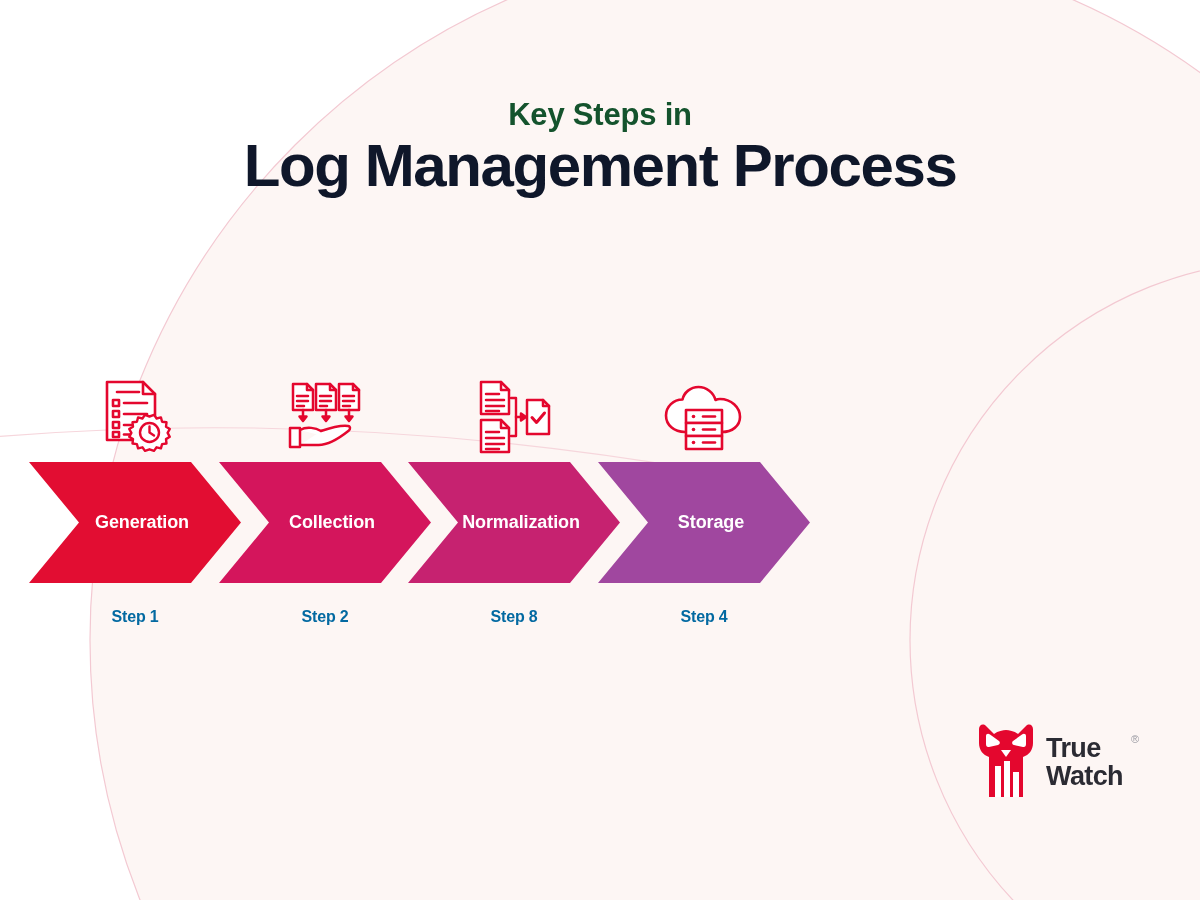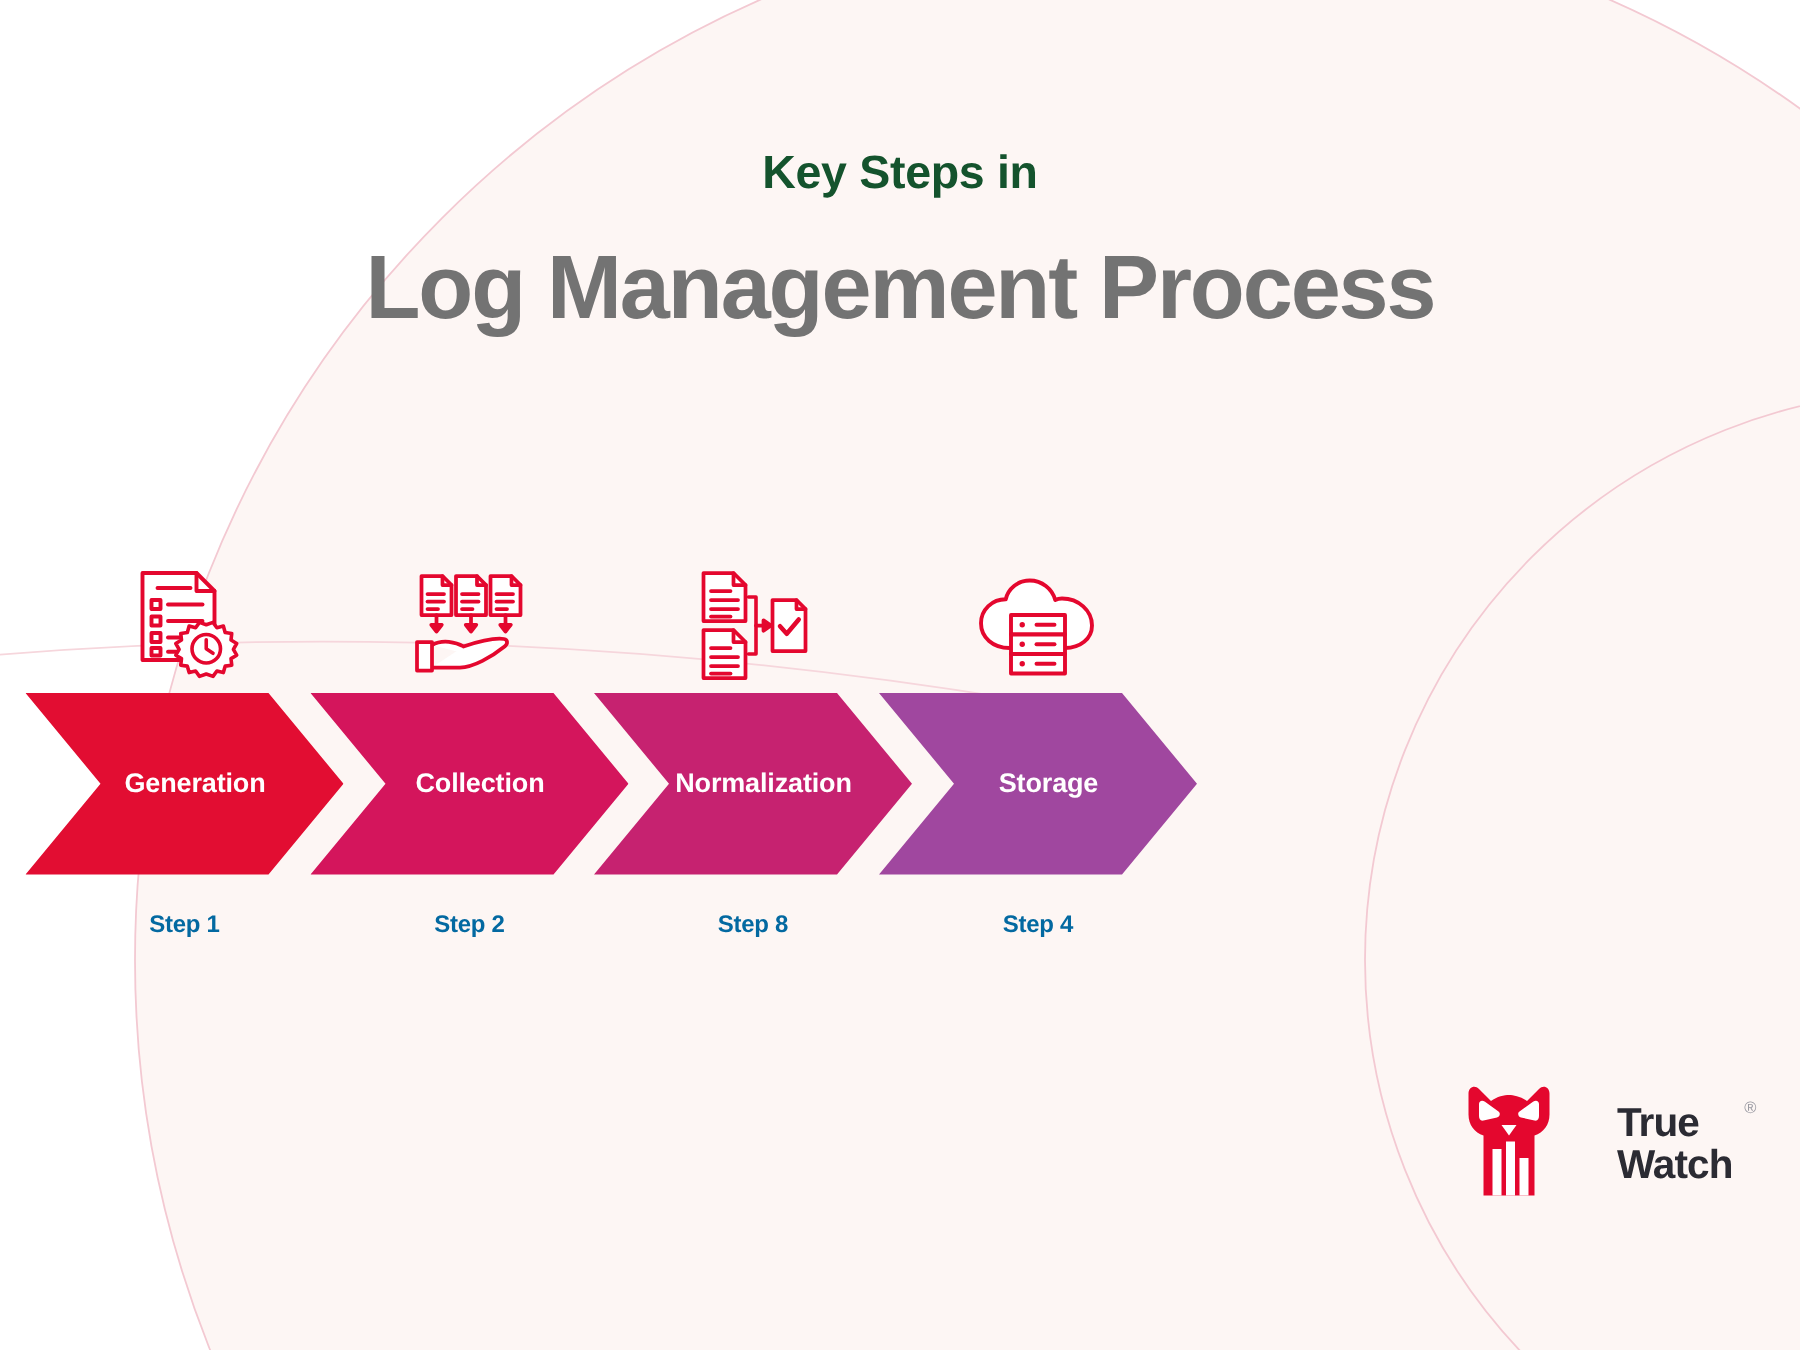--- a/index.html
+++ b/index.html
@@ -17,26 +17,26 @@
   
   .title-block {
     position:absolute; top:98px; left:0; width:1200px;
     text-align:center; z-index:3;
   }
   #title-small {
     font-size:31px; font-weight:bold; color:#14532d;
     letter-spacing:-0.2px; line-height:1.1;
   }
   #title-main {
-    font-size:60px; font-weight:bold; color:#737373;
-    letter-spacing:-1.4px; line-height:1.12; margin-top:26px;
-  }
-
-  
-  #process-row { position:absolute; left:0; top:0; width:1091px; height:900px; z-index:2;padding-left:46px; }
+    font-size:60px; font-weight:bold; color:#0f172a;
+    letter-spacing:-1.4px; line-height:1.12; margin-top:0;
+  }
+
+  
+  #process-row { position:absolute; left:12px; top:0; width:1091px; height:900px; z-index:2;padding-left:46px; }
 
   .step { position:absolute; top:0; height:900px; }
 
   .step-icon {
     position:absolute; top:378px; height:78px;
     display:flex; align-items:flex-end; justify-content:center;
     width:100%;
   }
   .step-icon svg { display:block; }
 
@@ -48,21 +48,21 @@
     padding-left:14px;
   }
   .step-caption {
     position:absolute; top:608px; width:100%;
     text-align:center; font-size:16px; font-weight:bold;
     color:#0369a1; letter-spacing:-0.2px;
   }
 
   
   #logo { position:absolute; left:975px; top:723px; z-index:4;
-          display:flex; align-items:center;gap:32px; }
+          display:flex; align-items:center; }
   #logo-mark { width:62px; height:78px; display:block; }
   #logo-text { margin-left:9px; position:relative; }
   #logo-line1, #logo-line2 {
     font-size:27px; font-weight:bold; color:#2b2b33;
     line-height:1.05; letter-spacing:-0.6px;
   }
   #logo-reg {
     position:absolute; top:-1px; right:-16px;
     font-size:11px; color:#9a9aa2; font-weight:normal;
   }

